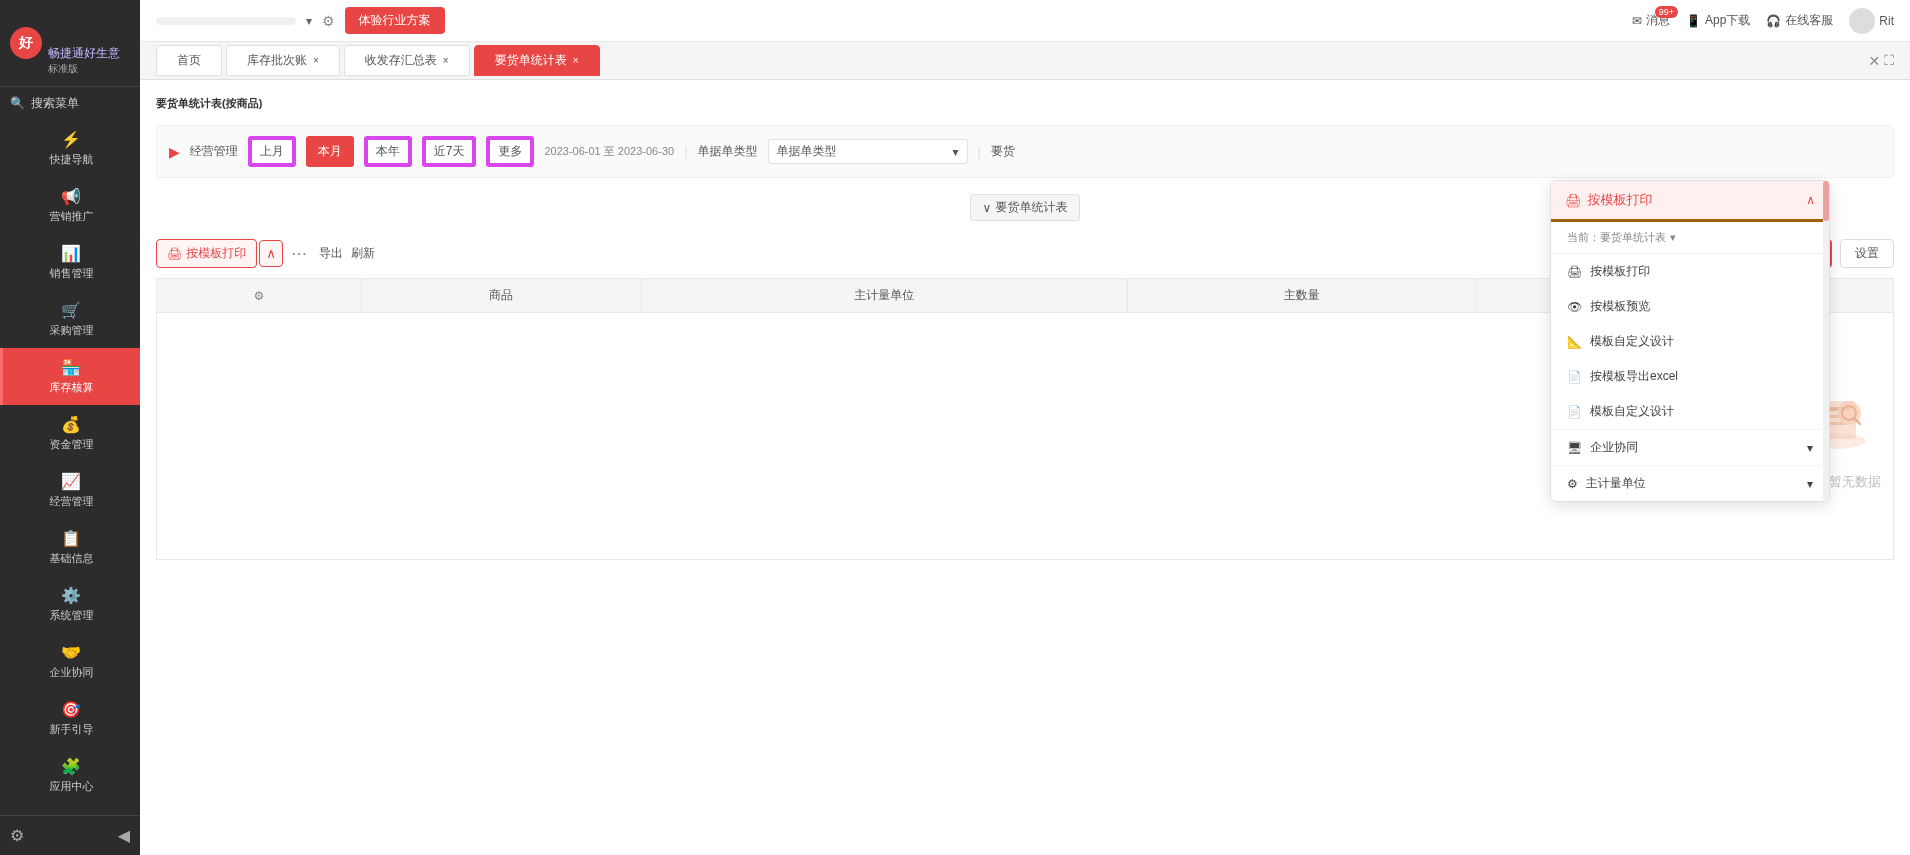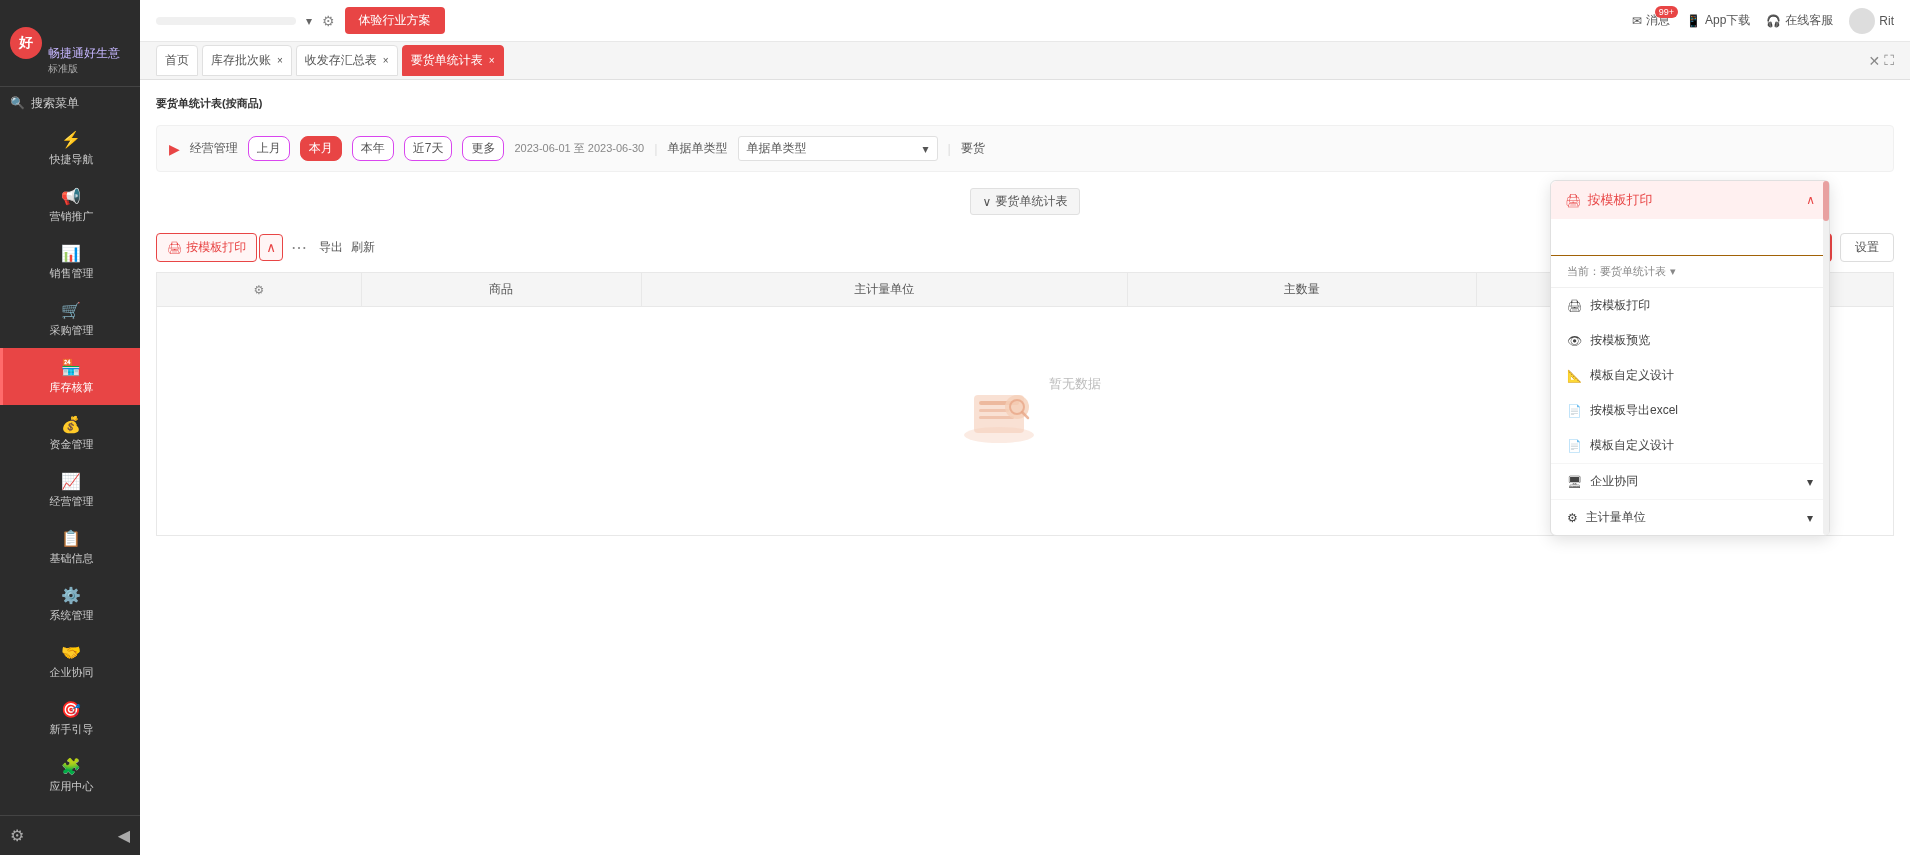--- a/index.html
+++ b/index.html
@@ -120,21 +120,21 @@
       background: #f5f5f5;
       display: flex;
       align-items: center;
       padding: 0 16px;
       height: 38px;
       border-bottom: 1px solid #e0e0e0;
       gap: 4px;
     }
     .tab {
       display: flex; align-items: center; gap: 6px;
-      padding: 6px 8px;
+      padding: 6px 20px;
       background: #fff;
       border: 1px solid #e0e0e0;
       border-radius: 4px 4px 0 0;
       font-size: 12px;
       color: #555;
       cursor: pointer;
       white-space: nowrap;
     }
     .tab.active {
       background: #e84545;
@@ -175,22 +175,22 @@
       background: #fafafa;
       margin-bottom: 10px;
       flex-wrap: wrap;
     }
     .filter-arrow {
       color: #e84545; cursor: pointer; font-size: 14px;
     }
     .filter-label { color: #555; font-size: 12px; }
     .date-btn {
       padding: 3px 8px;
-      border: 1px solid #d946ef;
-      border-radius: 8px;
+      border: 4px solid #d946ef;
+      border-radius: 3px;
       background: #fff;
       font-size: 12px;
       cursor: pointer;
       color: #555;
     }
     .date-btn.active {
       background: #e84545;
       color: white;
       border-color: #e84545;
     }
@@ -278,21 +278,22 @@
       border: 1px solid #e8e8e8;
       padding: 8px 12px;
       text-align: center;
       color: #666;
     }
     .table-settings { color: #888; cursor: pointer; }
 
     
     .empty-state {
       display: flex;
-      align-items: flex-start;
+      flex-direction: column;
+      align-items: flex-end;
       justify-content: center;
       padding: 60px 0;
       color: #bbb;
       font-size: 13px;
     }
     .empty-icon {
       width: 100px; height: 80px;
       margin-bottom: 12px;
       position: relative;
     }
@@ -344,22 +345,21 @@
       border-top: 1px solid #f5f5f5;
     }
     .dropdown-group-item .item-left { display: flex; align-items: center; gap: 8px; }
     .current-tag {
       font-size: 11px;
       color: #888;
       display: flex;
       align-items: center;
       gap: 4px;
       padding: 8px 16px;
-      border-top: 1px solid #a16207;
-      margin-top: 36px;
+      border-top: 3px solid #a16207;
     }
     .scrollbar-track {
       position: absolute;
       right: 0; top: 0; bottom: 0;
       width: 6px;
       background: #f0f0f0;
       border-radius: 3px;
     }
     .scrollbar-thumb {
       position: absolute;

